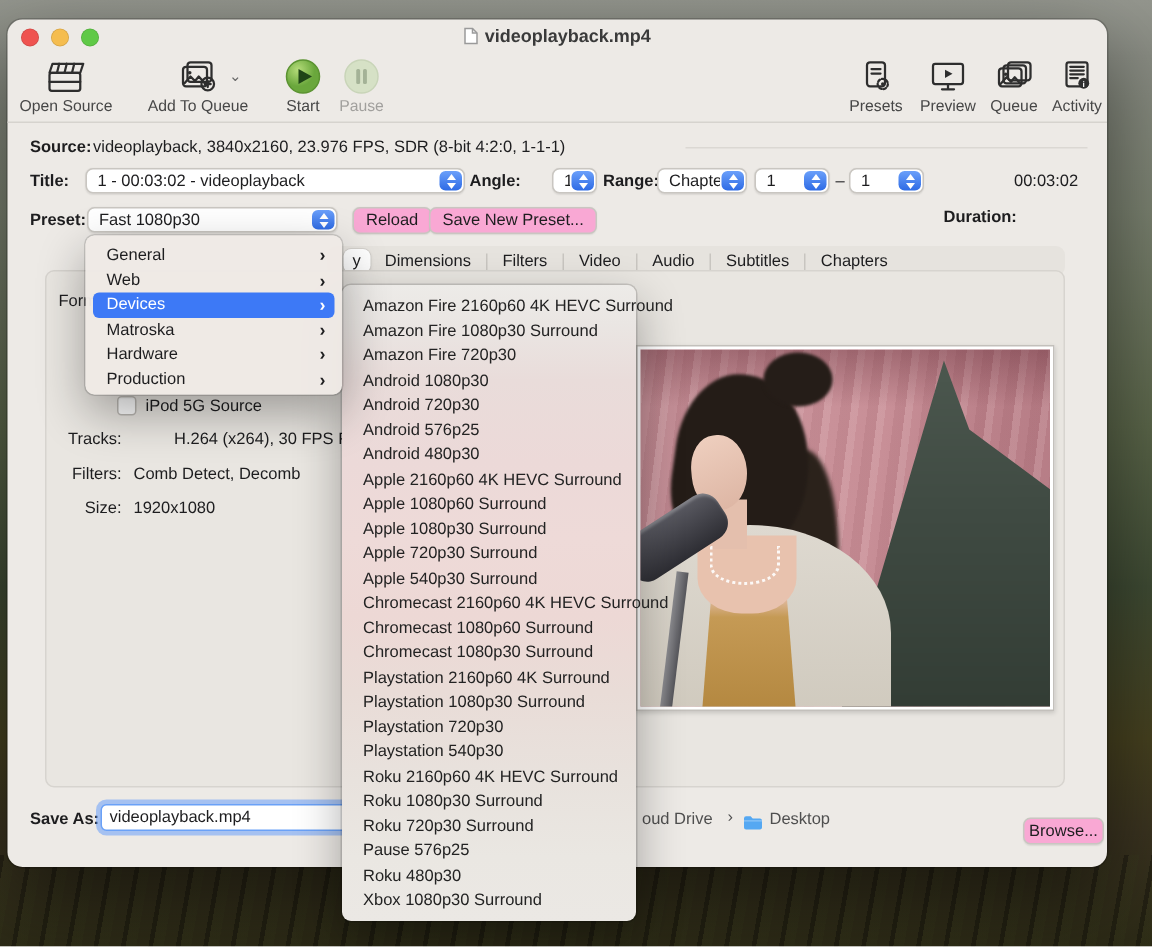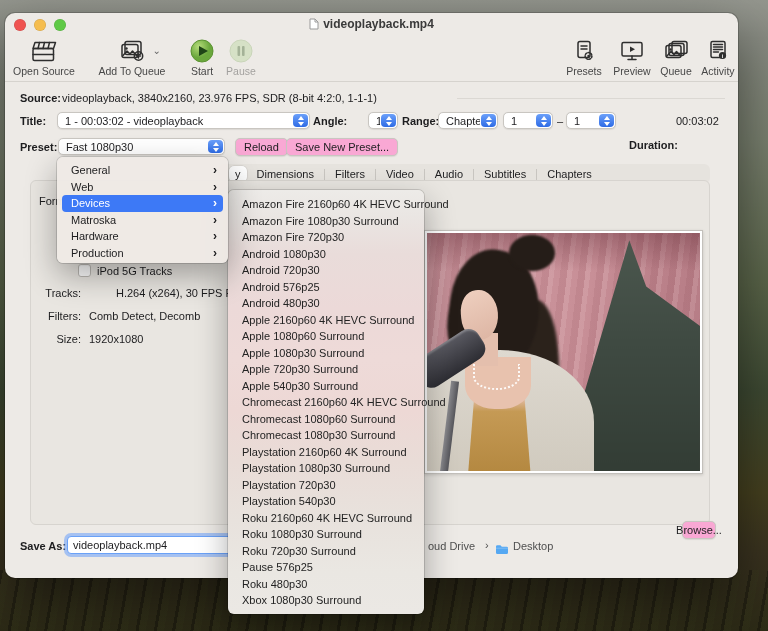--- a/index.html
+++ b/index.html
@@ -316,21 +316,21 @@
       <span class="tab-sep"></span>
       <span class="tab">Subtitles</span>
       <span class="tab-sep"></span>
       <span class="tab">Chapters</span>
     </div>
 
     <div class="groupbox">
       <span class="abs row-text" style="left:8px; top:14px;">Form</span>
 
       <div class="checkbox" style="left:47px; top:83px;"></div>
-      <span class="abs row-text" style="left:66px; top:84px;">iPod 5G Tracks</span>
+      <span class="abs row-text" style="left:66px; top:84px;">iPod 5G Source</span>
 
       <span class="info-label" style="left:0; top:106px;">Tracks:</span>
       <span class="info-value" style="top:106px; left:58px;margin-left:27px;">H.264 (x264), 30 FPS PFR</span>
 
       <span class="info-label" style="left:0; top:129px;">Filters:</span>
       <span class="info-value" style="top:129px; left:58px;">Comb Detect, Decomb</span>
 
       <span class="info-label" style="left:0; top:152px;">Size:</span>
       <span class="info-value" style="top:152px; left:58px;">1920x1080</span>
 
@@ -358,21 +358,21 @@
     <input class="save-input" value="videoplayback.mp4" style="">
     <span class="abs path-item" style="left:423px; top:527px;">oud Drive</span>
     <span class="abs path-item" style="left:480px; top:526px;">›</span>
     <span class="abs" style="left:490px; top:528px;">
       <svg width="14" height="11" viewBox="0 0 14 11">
           <path d="M1 2.6 Q1 1.2 2.4 1.2 h3 l1.4 1.5 h4.8 Q13 2.7 13 4.1 v4.6 Q13 10 11.6 10 H2.4 Q1 10 1 8.7 Z" fill="#55a8f2"></path>
           <path d="M1 4.2 h12" stroke="#8cc4f6" stroke-width=".8"></path>
         </svg>
     </span>
     <span class="abs path-item" style="left:508px; top:527px;">Desktop</span>
-    <div class="btn" style="left:677px; top:508px; width:34px;">Browse...</div>
+    <div class="btn" style="left:677px; top:532px; width:54px;">Browse...</div>
   </div>
 
   <div class="menu-panel">
     <div class="mi">
         <span>General</span>
         <span class="mchev">›</span>
       </div>
     <div class="mi">
         <span>Web</span>
         <span class="mchev">›</span>

